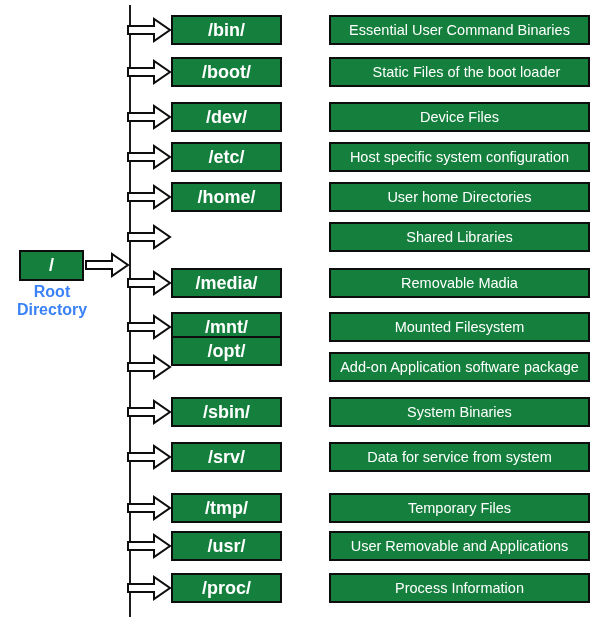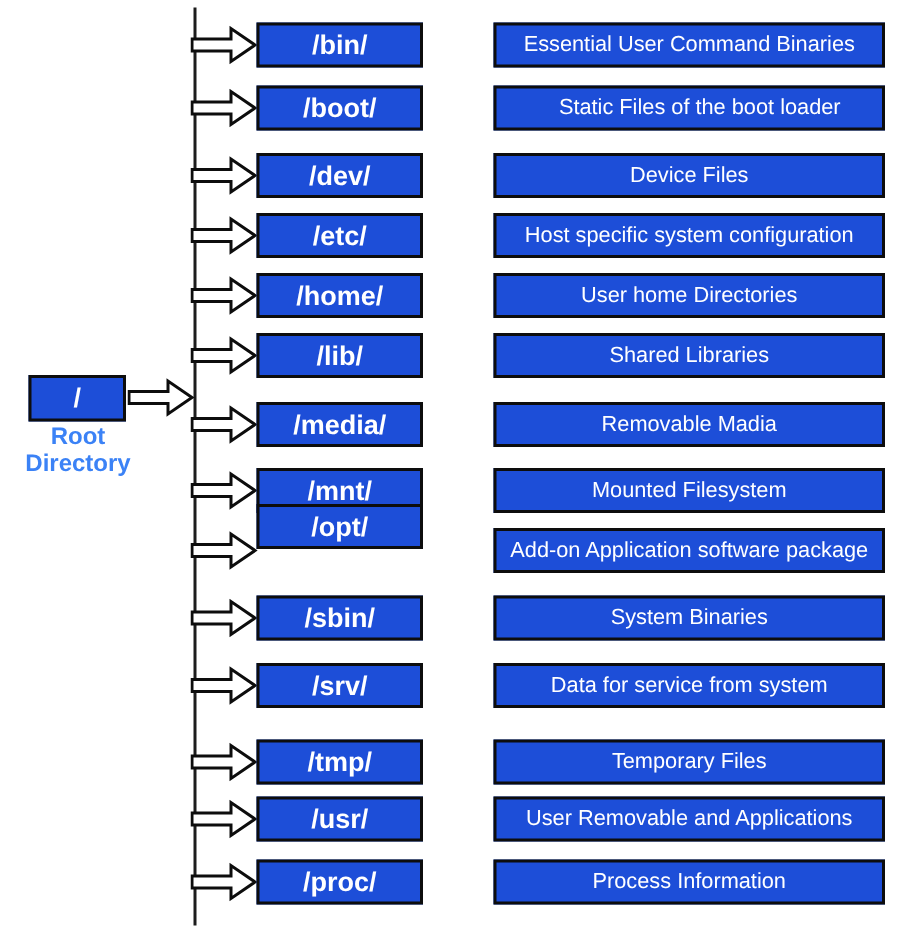--- a/index.html
+++ b/index.html
@@ -12,21 +12,21 @@
   }
   .trunk{
     position:absolute;
     left:129px;top:5px;
     width:2px;height:612px;
     background:#1c1c1c;
   }
   .gbox{
     position:absolute;
     box-sizing:border-box;
-    background:#1d4ed8;
+    background:#15803d;
     border:2px solid #0d0d0d;
     color:#ffffff;
     display:flex;align-items:center;justify-content:center;
     text-align:center;
   }
   .rootbox{
     left:19px;top:250px;width:65px;height:31px;
     font-size:18px;font-weight:bold;
   }
   .rootcaption{
@@ -110,23 +110,20 @@
   <div class="gbox dirbox" style="top: 182px;">
     <span>/home/</span>
   </div>
   <div class="gbox descbox" style="top: 182px;">
     <span>User home Directories</span>
   </div>
 
   <svg class="arrow" viewBox="0 0 45 26" style="left: 127px; top: 224px;">
     <path d="M1,9 L27,9 L27,2 L43,13 L27,24 L27,17 L1,17 Z" fill="#ffffff" stroke="#0d0d0d" stroke-width="2" stroke-linejoin="miter"></path>
   </svg>
-  <div class="gbox dirbox" style="top: 222px;">
-    <span>/lib/</span>
-  </div>
   <div class="gbox descbox" style="top: 222px;">
     <span>Shared Libraries</span>
   </div>
 
   <svg class="arrow" viewBox="0 0 45 26" style="left: 127px; top: 270px;">
     <path d="M1,9 L27,9 L27,2 L43,13 L27,24 L27,17 L1,17 Z" fill="#ffffff" stroke="#0d0d0d" stroke-width="2" stroke-linejoin="miter"></path>
   </svg>
   <div class="gbox dirbox" style="top: 268px;">
     <span>/media/</span>
   </div>

